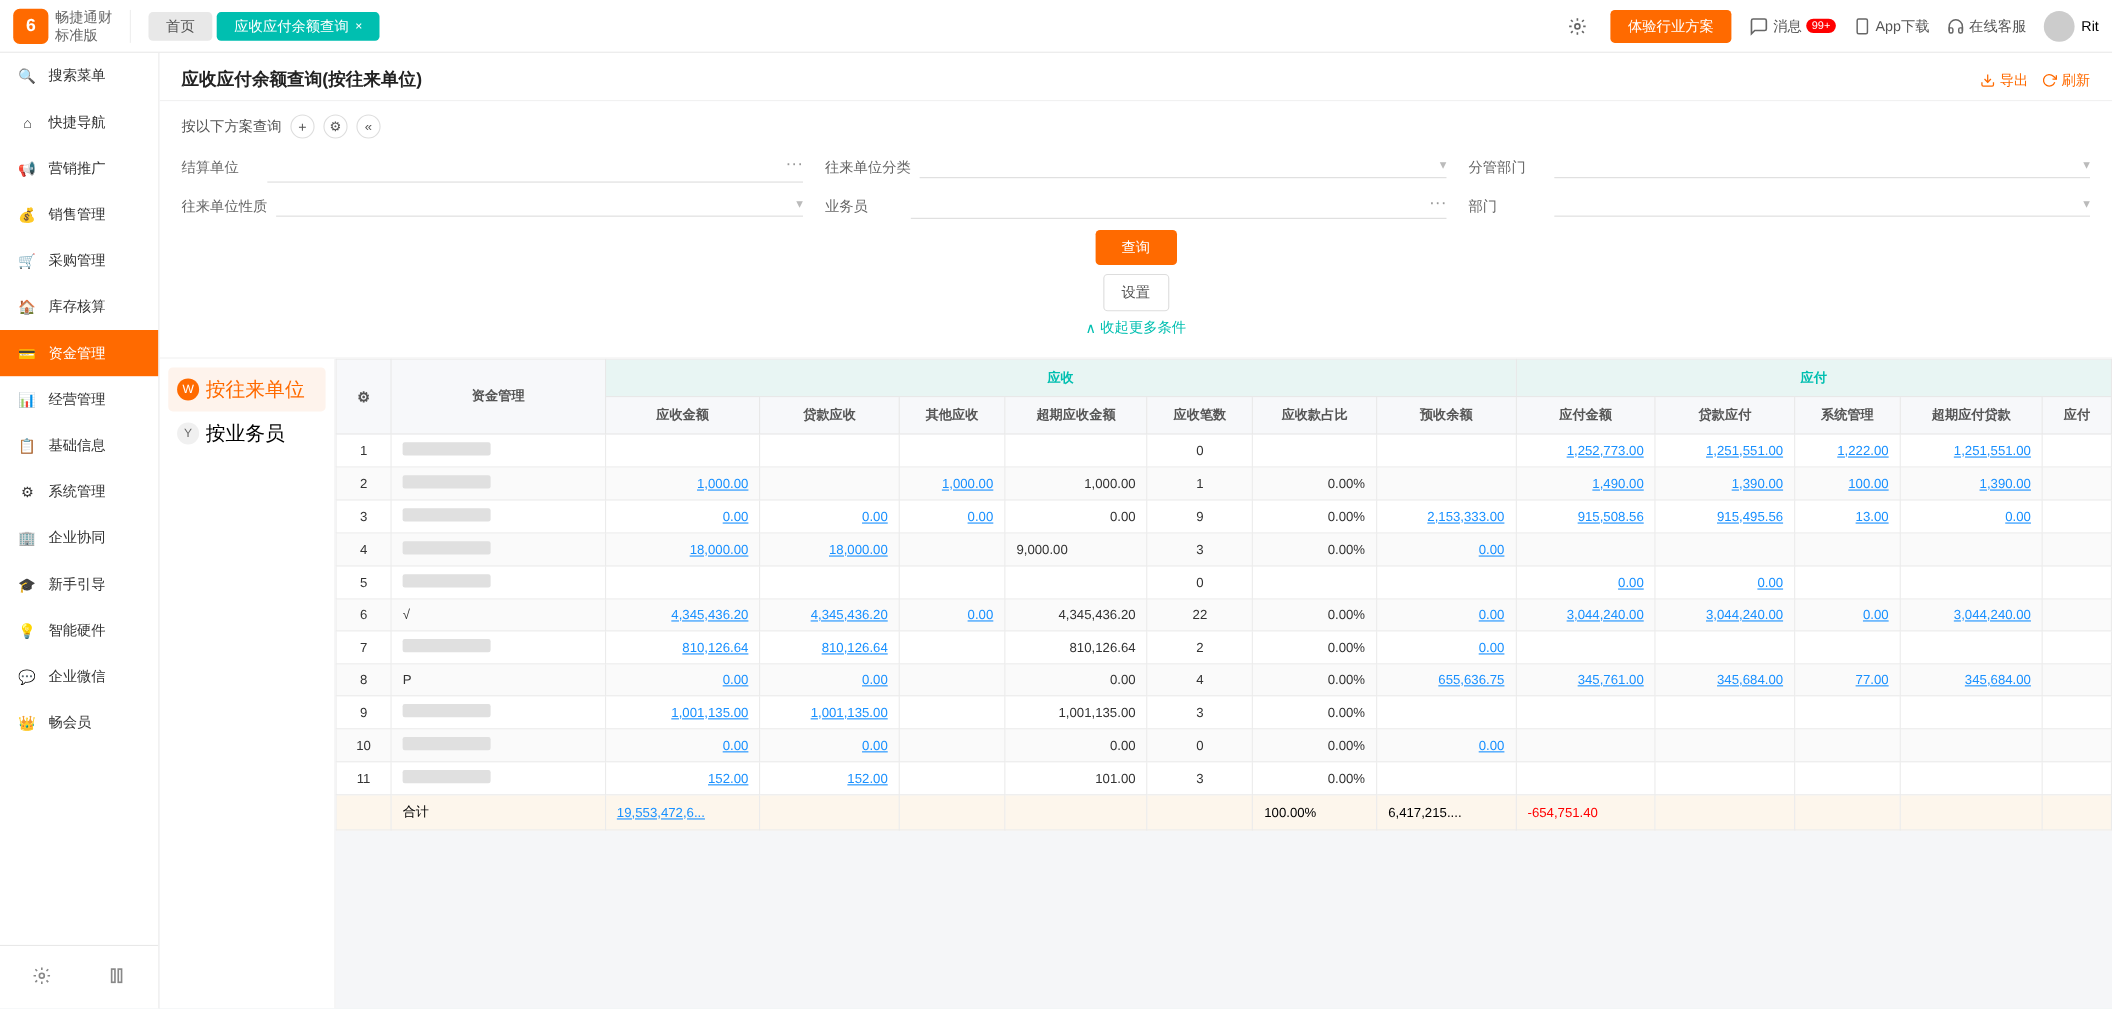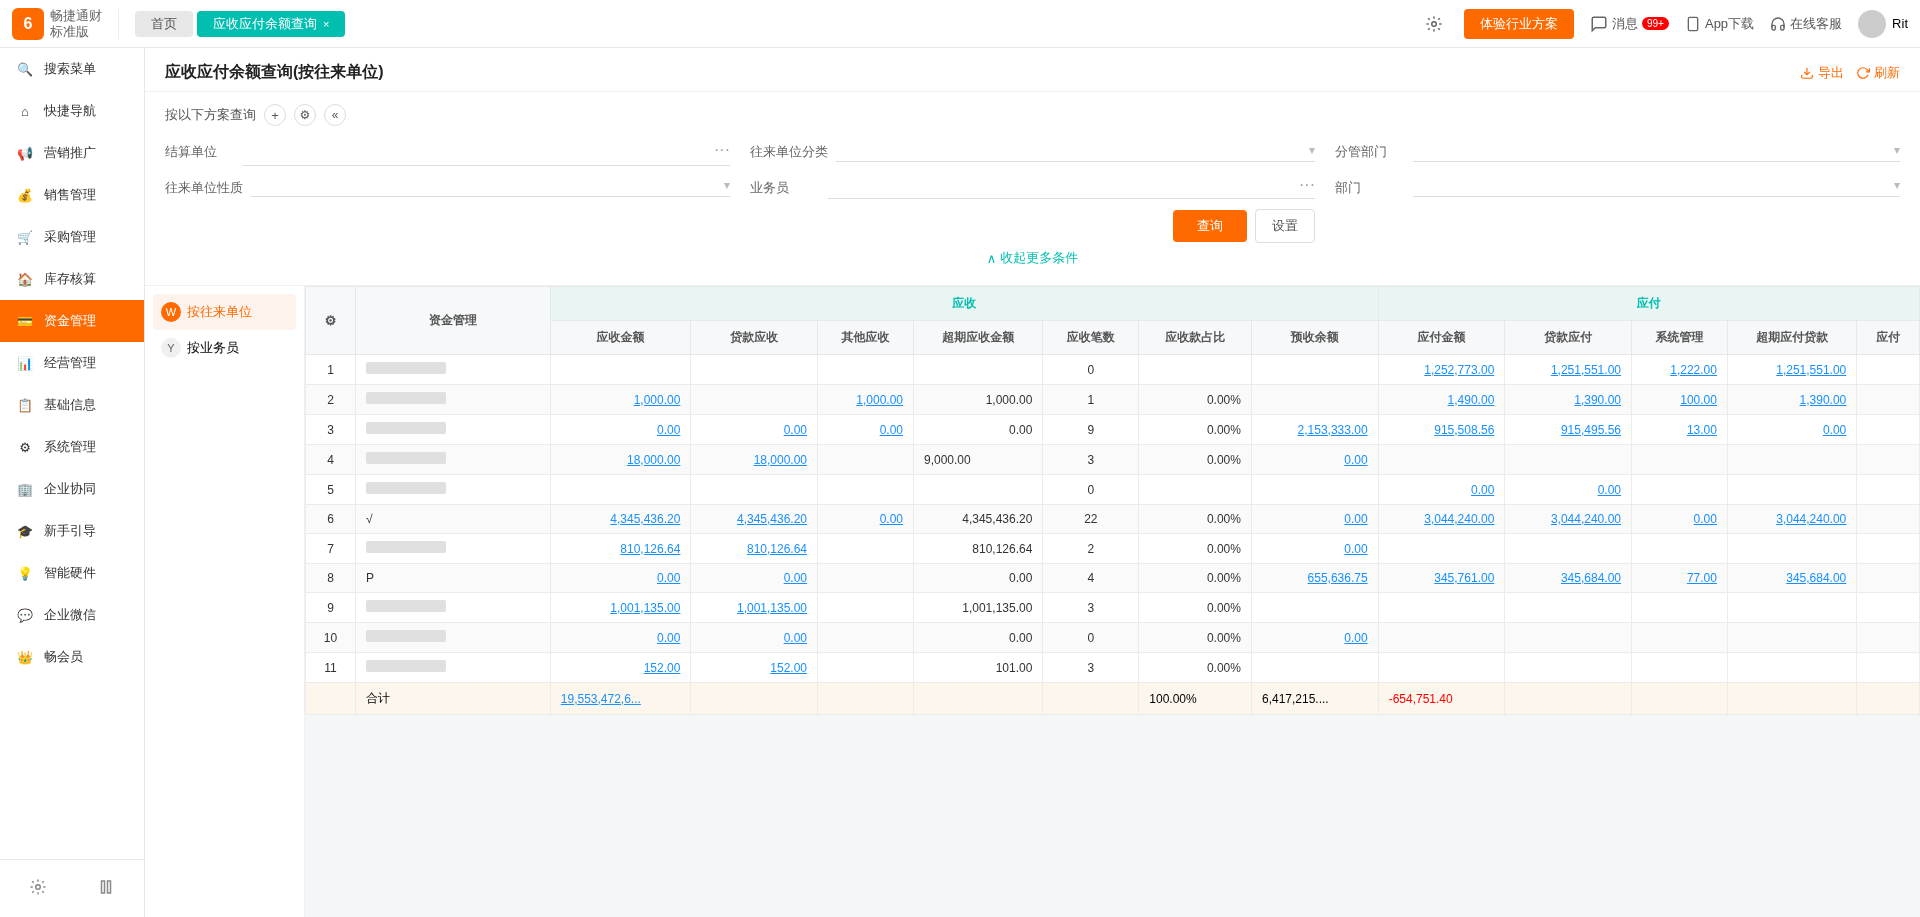--- a/index.html
+++ b/index.html
@@ -53,21 +53,21 @@
     .filter-input { flex: 1; border: none; border-bottom: 1px solid #ddd; padding: 4px 0; font-size: 13px; color: #333; outline: none; background: transparent; }
     .filter-dots { color: #999; cursor: pointer; font-size: 16px; }
     .collapse-bar { display: flex; justify-content: center; align-items: center; gap: 4px; padding: 6px; cursor: pointer; color: #00bfb0; font-size: 12px; }
 
     
     .left-panel { width: 160px; background: #fff; border-right: 1px solid #f0f0f0; padding: 8px; flex-shrink: 0; }
     .left-panel-item { display: flex; align-items: center; gap: 6px; padding: 8px; cursor: pointer; border-radius: 4px; }
     .left-panel-item.active { background: #fef3ec; }
     .left-panel-icon { width: 20px; height: 20px; border-radius: 50%; background: #ff6a00; display: flex; align-items: center; justify-content: center; color: #fff; font-size: 11px; }
     .left-panel-icon2 { width: 20px; height: 20px; border-radius: 50%; background: #f0f0f0; display: flex; align-items: center; justify-content: center; color: #666; font-size: 11px; }
-    .left-panel-text { font-size: 13px; }
+    .left-panel-text { font-size: 18px; }
     .left-panel-text.active { color: #ff6a00; }
 
     
     .table-wrapper { flex: 1; overflow: auto; }
     .main-content { display: flex; flex: 1; overflow: hidden; }
 
     
     table { border-collapse: collapse; width: 100%; min-width: 1300px; background: #fff; }
     thead th { background: #f7f8fa; border: 1px solid #e8e8e8; padding: 8px 10px; text-align: center; font-size: 12px; color: #555; font-weight: 600; white-space: nowrap; }
     tbody td { border: 1px solid #ebebeb; padding: 7px 10px; font-size: 12px; color: #333; text-align: center; white-space: nowrap; }
@@ -294,21 +294,21 @@
         </div>
 
         <div class="filter-row">
           <span class="filter-row-label">部门</span>
           <div style="flex:1;display:flex;align-items:center;border-bottom:1px solid #ddd;padding-bottom:4px;cursor:pointer;">
             <span style="flex:1;color:#999;font-size:13px;"></span>
             <span style="color:#bbb;font-size:12px;">▾</span>
           </div>
         </div>
         <div></div>
-        <div style="display:flex;justify-content:flex-end;align-items:center;gap:8px;">
+        <div style="display:flex;justify-content:flex-end;align-items:center;gap:8px;flex-direction:column;">
           <button style="background:#ff6a00;color:#fff;border:none;border-radius:4px;padding:7px 24px;cursor:pointer;font-size:13px;">查询</button>
           <button style="background:#fff;color:#555;border:1px solid #ddd;border-radius:4px;padding:7px 16px;cursor:pointer;font-size:13px;">设置</button>
         </div>
       </div>
       <div class="collapse-bar">
         <span>∧</span>
         <span>收起更多条件</span>
       </div>
     </div>
 

